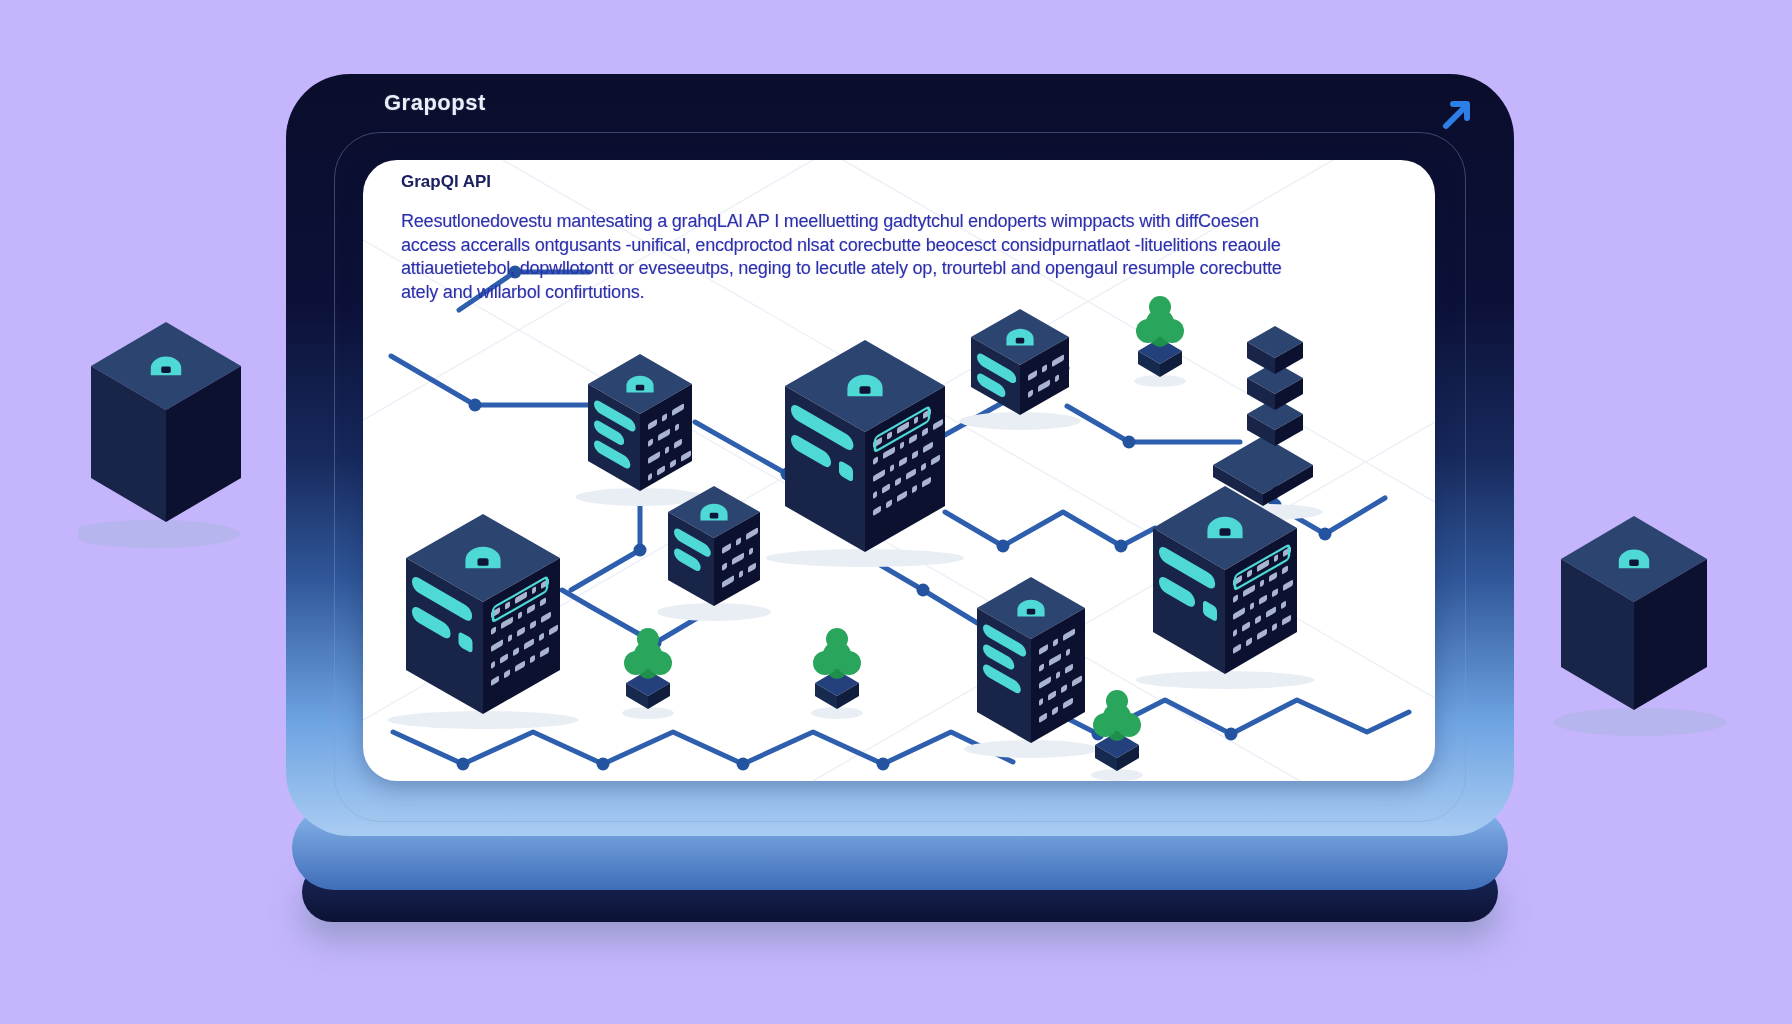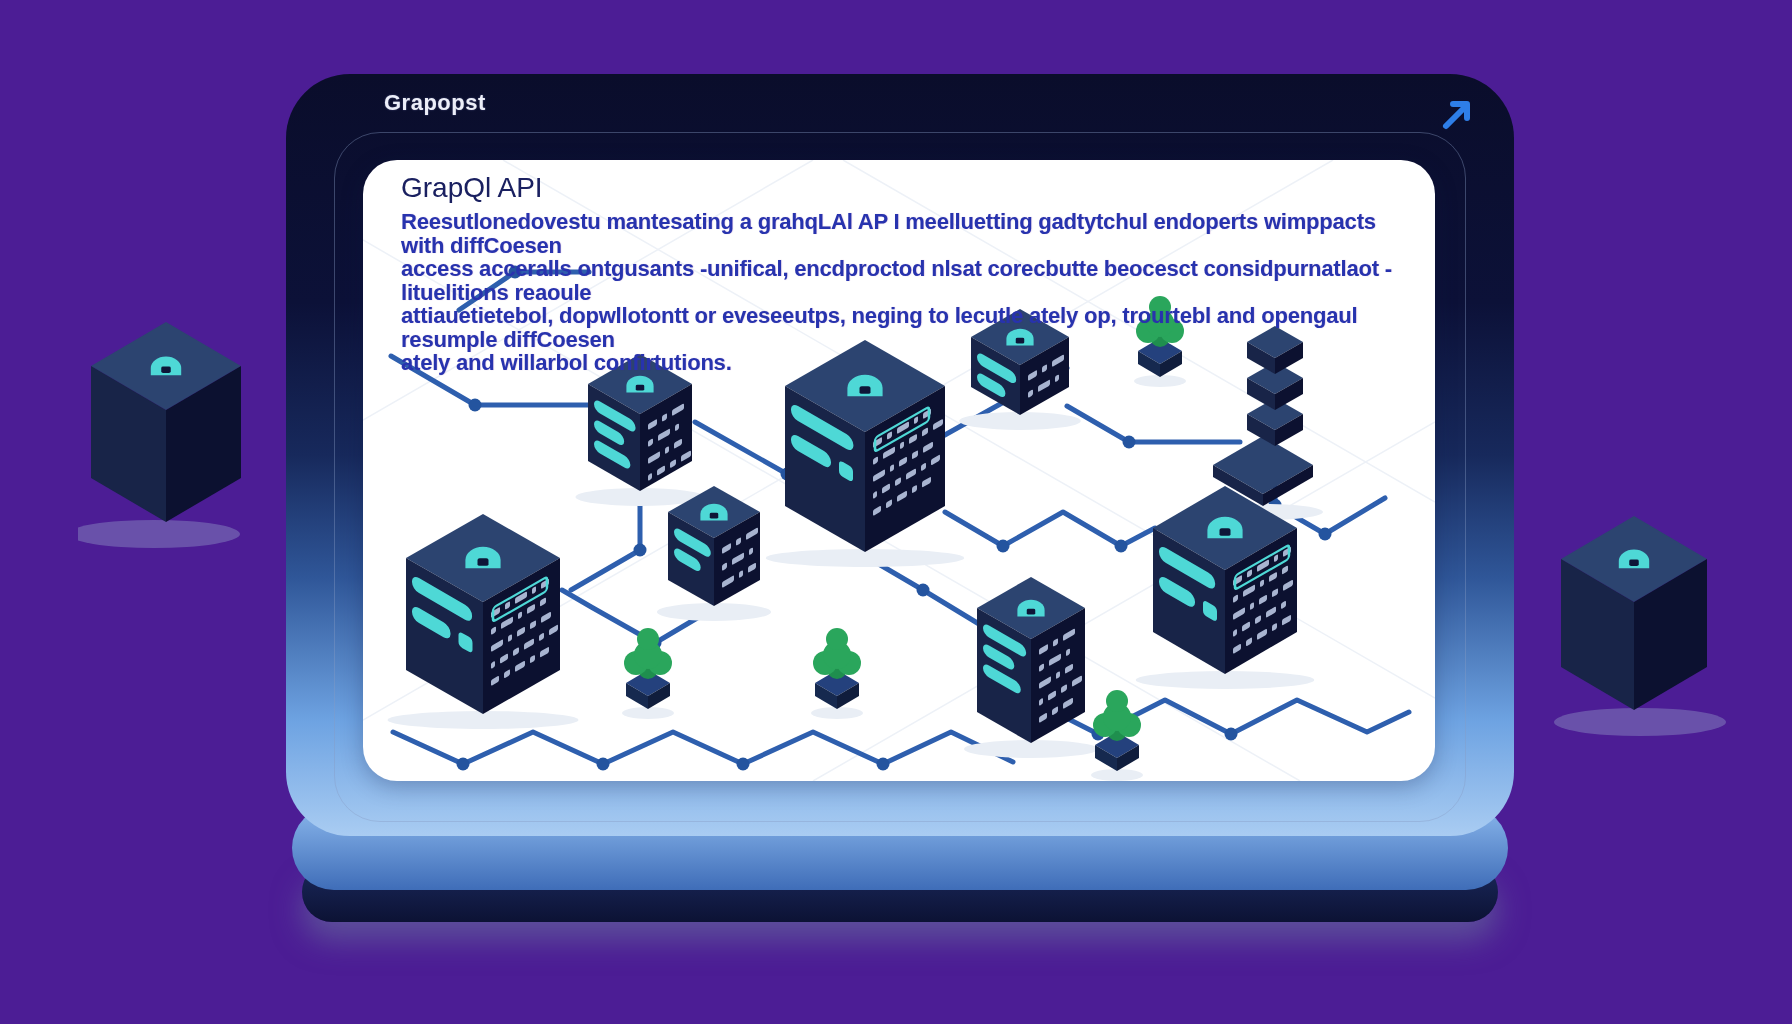--- a/index.html
+++ b/index.html
@@ -1,20 +1,20 @@
 <!DOCTYPE html>
 <html style="--title-color: #eceef8; --arrow-color: #2e7ee8; --heading-color: #1a2060; --para-color: #2733ae;"><head>
 <meta charset="utf-8">
 <style>
   html,body{margin:0;padding:0;}
   body{
     width:1792px;height:1024px;overflow:hidden;background:#ffffff;
     font-family:"Liberation Sans", sans-serif;
   }
-  .stage{position:relative;width:1792px;height:1024px;background:#4c1d95;}
+  .stage{position:relative;width:1792px;height:1024px;background:#c4b5fd;}
 
   
   .tablet-under{
     position:absolute;left:302px;top:862px;width:1196px;height:60px;
     border-radius:34px;background:linear-gradient(180deg,#1b2a5e,#0c1234);
     box-shadow:0 18px 30px rgba(110,130,160,.5);z-index:1;
   }
   .tablet-side{
     position:absolute;left:292px;top:806px;width:1216px;height:84px;
     border-radius:44px;background:linear-gradient(180deg,#8ab7ec,#3f6db8);z-index:2;
@@ -40,25 +40,25 @@
 
   
   .card{
     position:absolute;left:77px;top:86px;width:1072px;height:621px;
     background:#ffffff;border-radius:34px;
     box-shadow:0 6px 22px rgba(15,25,70,.28);
   }
   #diagram{position:absolute;left:0;top:0;width:1072px;height:621px;border-radius:34px;pointer-events:none;}
   .card-heading{
     position:absolute;left:38px;top:12px;margin:0;
-    font-size:28px;font-weight:400;color:var(--heading-color,#1a2060);text-align:right;
+    font-size:17px;font-weight:700;color:var(--heading-color,#1a2060);text-align:right;
   }
   .card-para{
     position:absolute;left:38px;top:50px;width:1015px;
-    font-size:22px;font-weight:700;line-height:23.5px;letter-spacing:-.2px;
+    font-size:18px;font-weight:400;line-height:23.5px;letter-spacing:-.2px;
     color:var(--para-color,#2733ae);
     text-shadow:.5px 0 1px rgba(110,30,150,.30);
   }
 
   
   .deco{position:absolute;z-index:1;}
   #deco-left{left:78px;top:312px;}
   #deco-right{left:1546px;top:506px;}
 </style>
 </head>
@@ -449,18 +449,18 @@
             <circle cx="754" cy="557" r="14" fill="#2aa65c"></circle>
             <circle cx="754" cy="541" r="11" fill="#2aa65c"></circle>
           </g>
         </svg>
 
       <h1 class="card-heading">GrapQl API</h1>
 
       <div class="card-para">
         <div>Reesutlonedovestu  mantesating a grahqLAl AP I meelluetting gadtytchul endoperts wimppacts with diffCoesen</div>
         <div>access acceralls  ontgusants -unifical, encdproctod  nlsat corecbutte beocesct considpurnatlaot -lituelitions  reaoule</div>
-        <div>attiauetietebol, dopwllotontt or eveseeutps, neging to lecutle ately op, trourtebl and opengaul resumple diffCoesen</div>
+        <div>attiauetietebol, dopwllotontt or eveseeutps, neging to lecutle ately op, trourtebl and opengaul resumple corecbutte</div>
         <div>ately and willarbol confirtutions.</div>
       </div>
     </div>
   </div>
 </div>
 
 </body></html>

